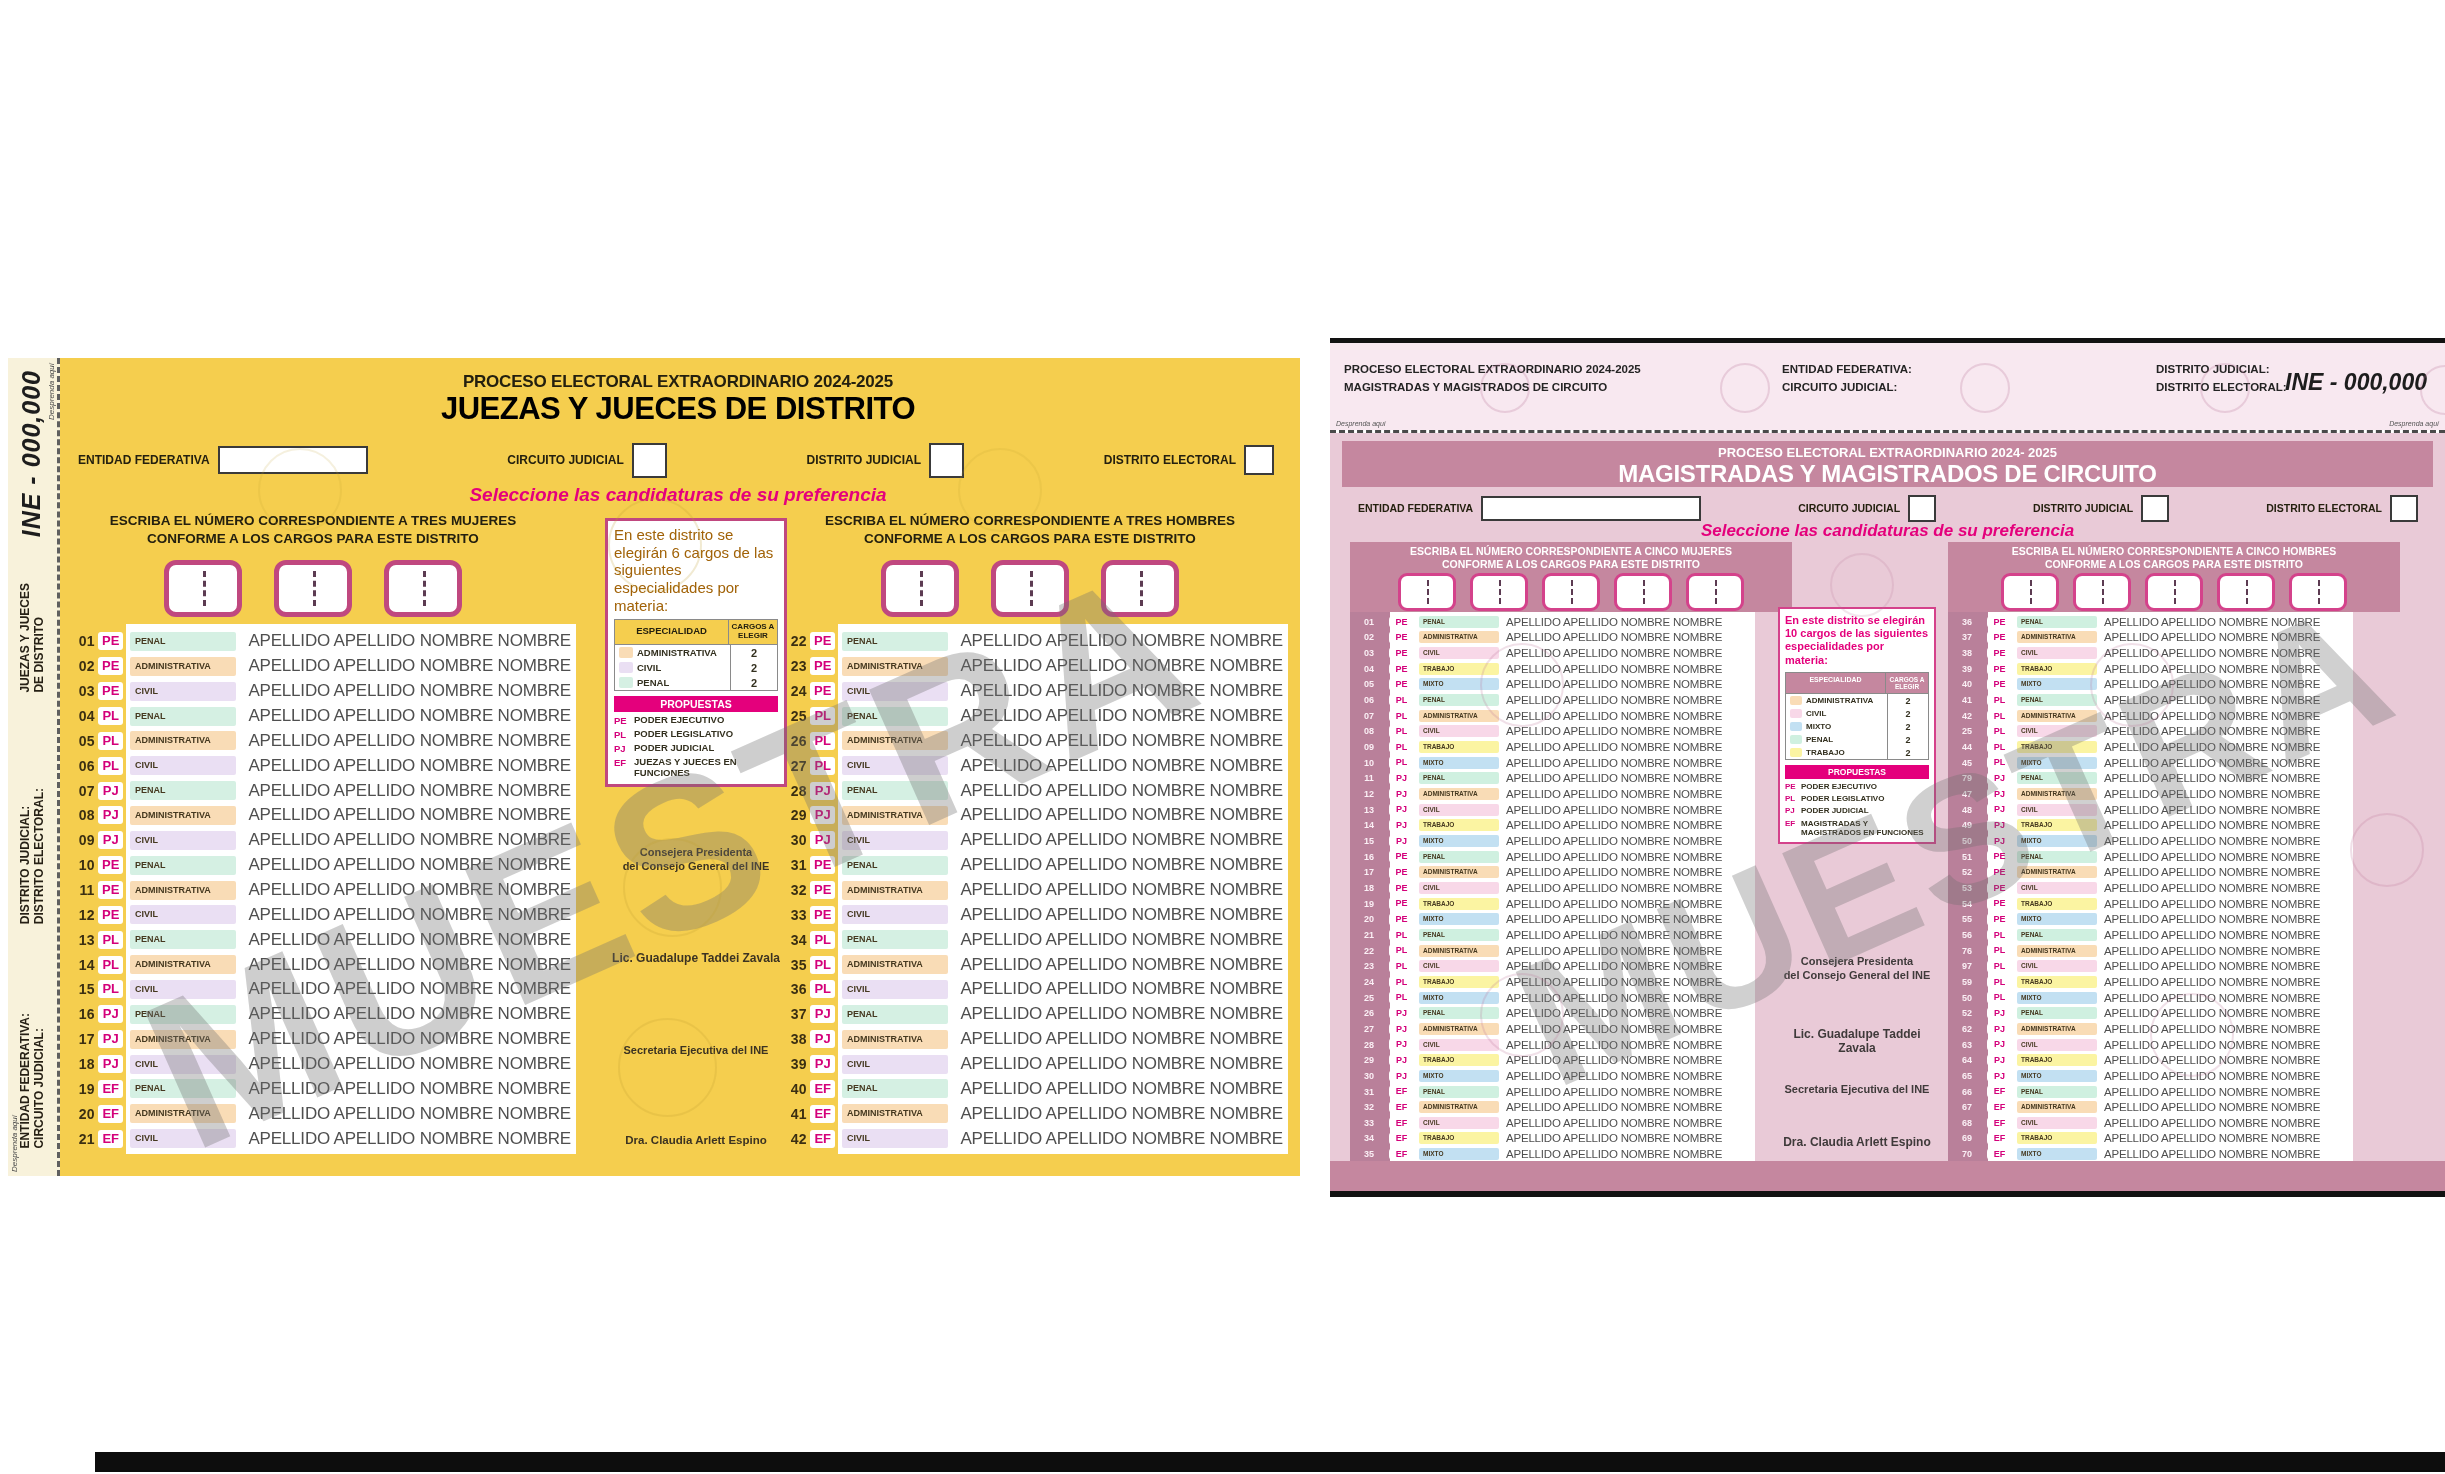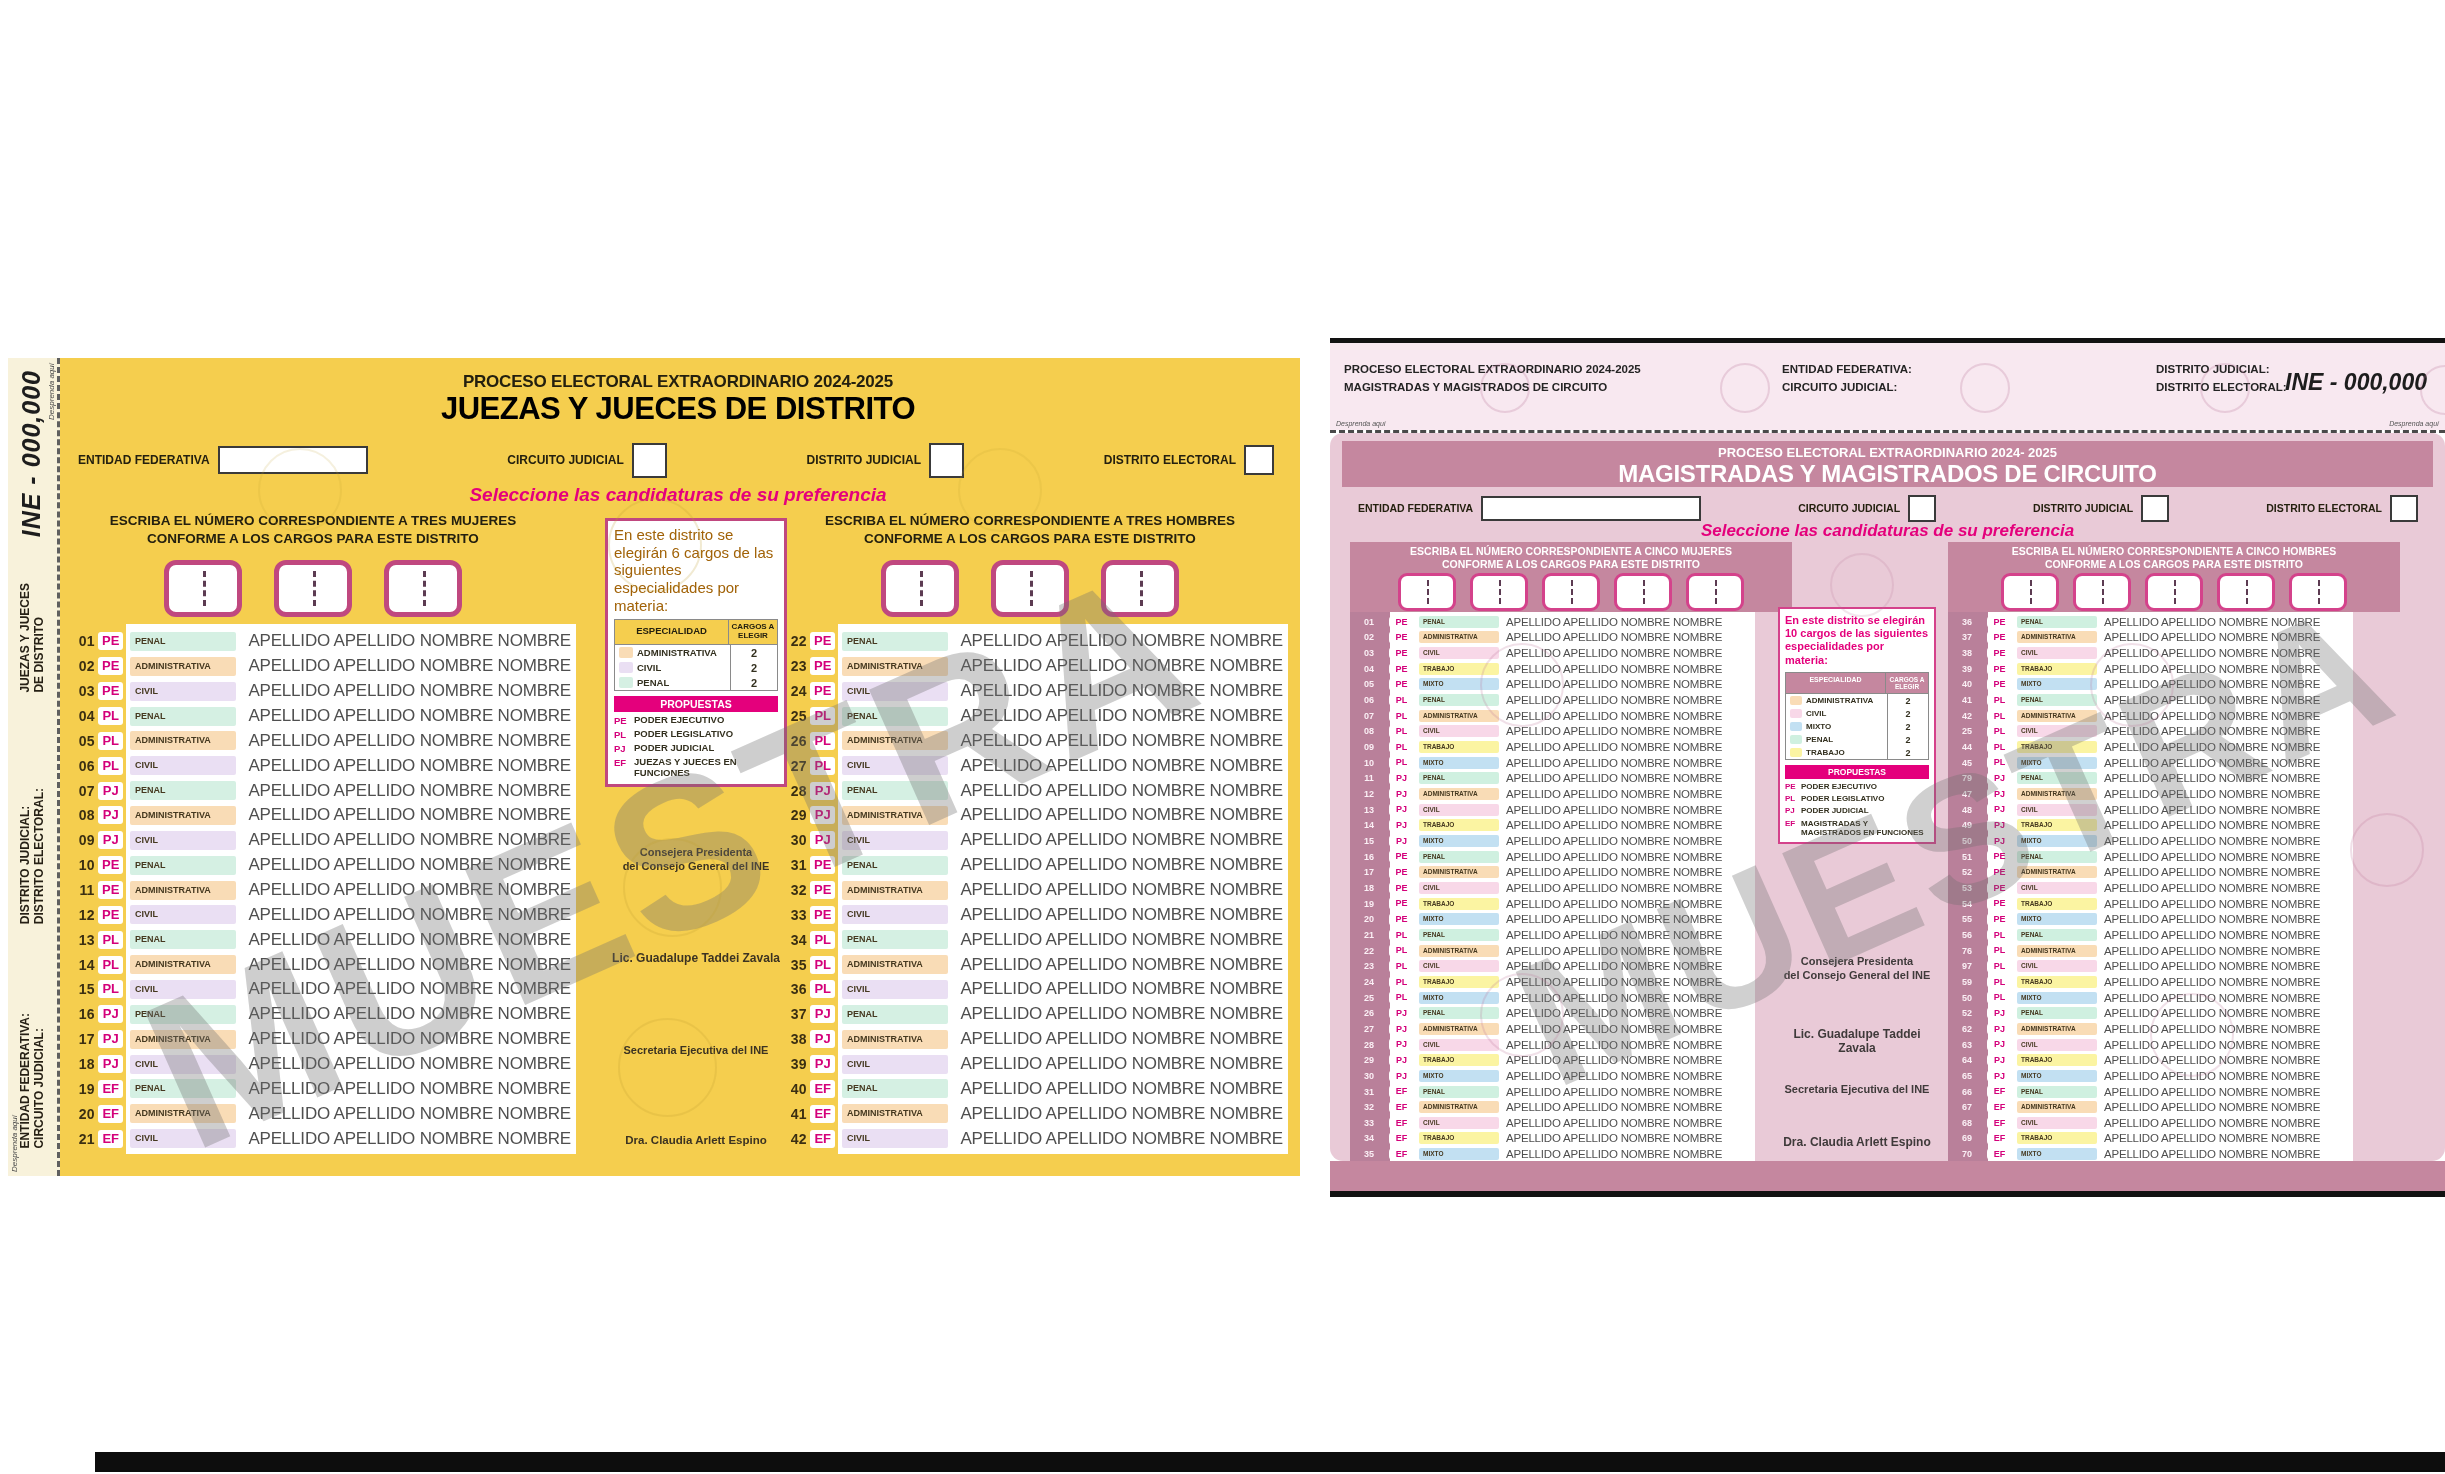--- a/index.html
+++ b/index.html
@@ -58,21 +58,21 @@
   .seal{border-radius:50%;}
 
   
   #right-ballot{left:1330px;top:338px;width:1115px;height:862px;}
   .rb-topline{left:0;top:0;width:1115px;height:5px;background:#121212;}
   .rb-stub{left:0;top:5px;width:1115px;height:87px;background:#F8E8F0;}
   .rb-stub-block{position:absolute;top:17px;font-size:11.5px;font-weight:bold;color:#242424;line-height:1.6;}
   .rb-ine{position:absolute;right:18px;top:26px;font-size:23px;font-weight:bold;font-style:italic;color:#1d1d1d;}
   .rb-detach{position:absolute;bottom:3px;font-size:7px;font-style:italic;color:#555;}
   .rb-perf{left:0;top:92px;width:1115px;border-top:3px dashed #4a4a4a;}
-  .rb-body{left:0;top:95px;width:1115px;height:728px;background:#E9CAD7;border-radius:13px;}
+  .rb-body{left:0;top:95px;width:1115px;height:728px;background:#E9CAD7;}
   .rb-band{left:12px;top:8px;width:1091px;height:46px;background:#C5879F;text-align:center;color:#fff;}
   .rb-band-l1{font-size:13px;font-weight:bold;margin-top:4px;}
   .rb-band-l2{font-size:24px;font-weight:bold;letter-spacing:-0.3px;}
   .rb-fields{left:28px;top:60px;width:1060px;height:30px;display:flex;align-items:center;justify-content:space-between;}
   .rb-fields .fld-label{font-size:10.5px;}
   .rb-fields .fld-box.wide{width:220px;height:25px;}
   .rb-fields .fld-box.small{width:28px;height:27px;}
   .rb-select{left:0;right:0;top:88px;text-align:center;font-size:17px;font-weight:bold;font-style:italic;color:#E4007C;}
   .rb-colband{top:109px;height:70px;background:#C5879F;}
   .rb-colband-text{margin-top:3px;text-align:center;font-size:10.5px;font-weight:bold;color:#fff;line-height:1.2;}

